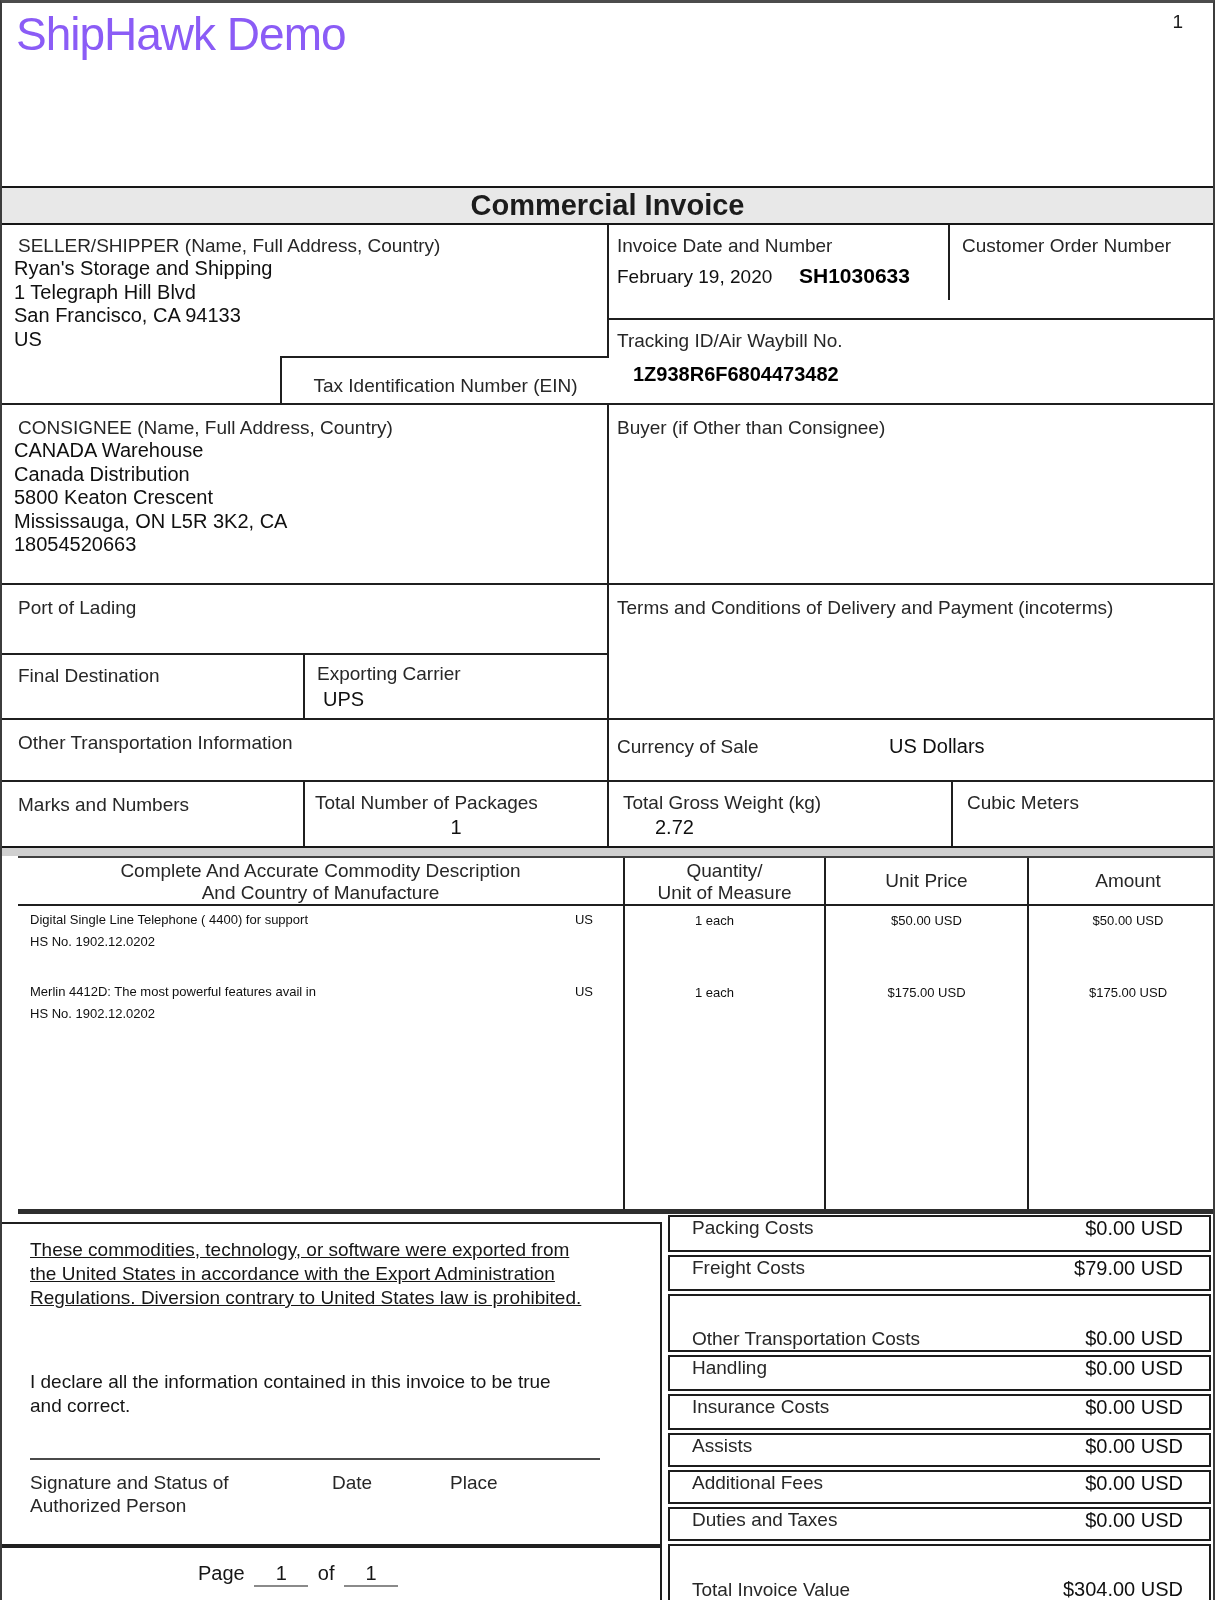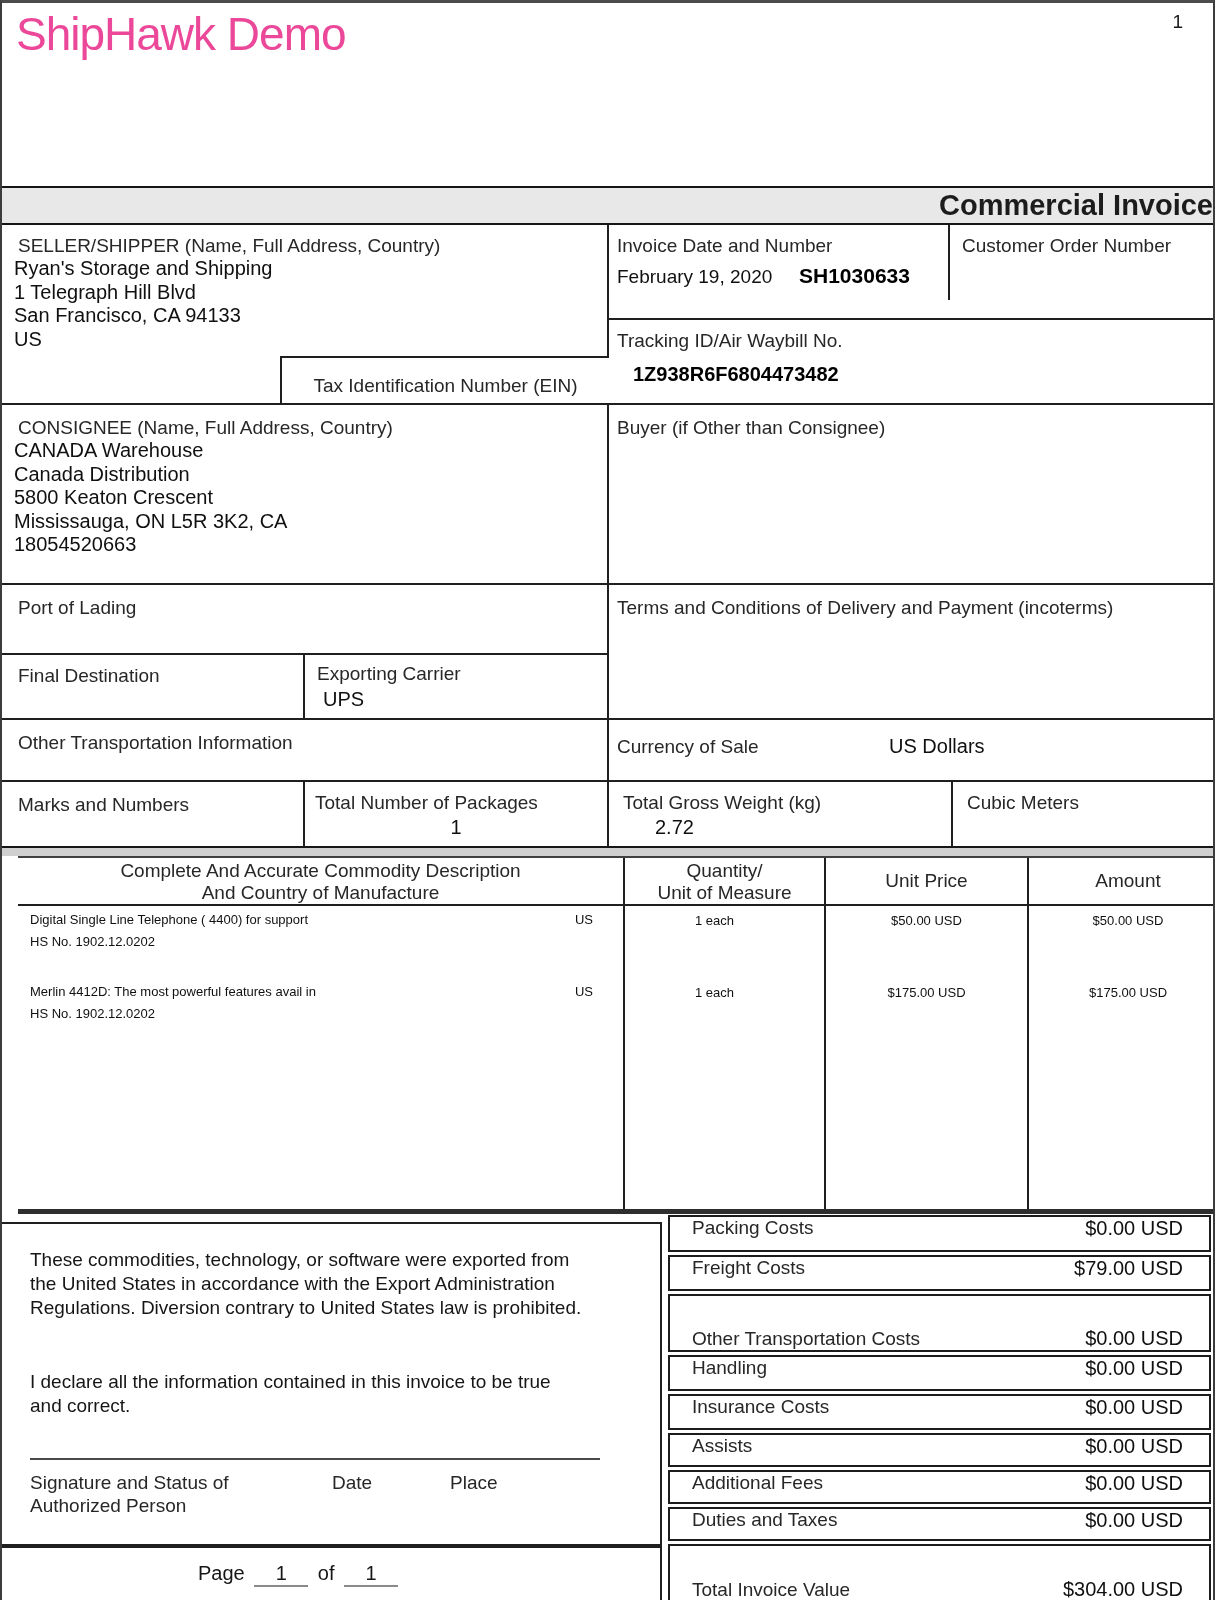--- a/index.html
+++ b/index.html
@@ -12,25 +12,25 @@
   .box { position:absolute; background:#fff; }
   .bt { border-top:2px solid #1f1f1f; }
   .br { border-right:2px solid #1f1f1f; }
   .bb { border-bottom:2px solid #1f1f1f; }
   .bl { border-left:2px solid #1f1f1f; }
   .lbl { font-size:19px; color:#272727; }
   .val { font-size:20px; color:#101010; }
 
   
   .hdr { left:0; top:0; width:1211px; height:183px; }
-  .company { position:absolute; left:14px; top:4px; font-size:46px; letter-spacing:-1px; color:#ec4899; }
+  .company { position:absolute; left:14px; top:4px; font-size:46px; letter-spacing:-1px; color:#8b5cf6; }
   .pagenum { position:absolute; right:30px; top:8px; font-size:19px; color:#1a1a1a; }
   .banner { left:0; top:183px; width:1211px; height:39px; background:#e8e8e8;
             border-top:2px solid #161616; border-bottom:2px solid #161616;
-            text-align:right; font-weight:bold; font-size:29px; color:#1c1c1c; line-height:35px; }
+            text-align:center; font-weight:bold; font-size:29px; color:#1c1c1c; line-height:35px; }
 
   
   .seller   { left:0; top:222px; width:607px; height:178px; }
   .seller .lbl { position:absolute; left:16px; top:10px; }
   .addr-lines { position:absolute; left:12px; top:32px; font-size:20px; line-height:23.5px; color:#101010; }
   .ein { left:278px; top:353px; width:329px; height:47px; }
   .ein .lbl { display:block; text-align:center; padding-top:17px; }
   .invoicebox { left:607px; top:222px; width:341px; height:75px; }
   .invoicebox .lbl { position:absolute; left:8px; top:10px; }
   .inv-date { position:absolute; left:8px; top:41px; font-size:19px; color:#101010; }
@@ -92,21 +92,21 @@
   .i-line1 { position:absolute; left:12px; top:0; }
   .i-hs    { position:absolute; left:12px; top:22px; }
   .i-cty   { position:absolute; left:505px; top:0; width:70px; text-align:right; }
   .i-qty   { position:absolute; left:607px; top:1px; width:179px; text-align:center; }
   .i-price { position:absolute; left:808px; top:1px; width:201px; text-align:center; }
   .i-amt   { position:absolute; left:1011px; top:1px; width:198px; text-align:center; }
 
   
   .decl { left:0; top:1219px; width:660px; height:324px; }
   .para { position:absolute; left:28px; width:585px; font-size:19px; line-height:24px; color:#161616; white-space:pre-line; }
-  .p1 { top:24px; } .p2 { top:146px; }
+  .p1 { top:14px;text-decoration:underline; } .p2 { top:146px; }
   .sigline { position:absolute; left:28px; top:234px; width:570px; border-top:2px solid #4a4a4a; }
   .siglbl { position:absolute; font-size:19px; color:#272727; }
   .sig1 { left:28px; top:248px; } .sig2 { left:28px; top:271px; }
   .sigdate { left:330px; top:248px; } .sigplace { left:448px; top:248px; }
   .pgrow { left:0; top:1543px; width:660px; height:57px; text-align:center; font-size:20px; color:#161616; padding-top:14px; padding-right:62px; }
   .blank { display:inline-block; min-width:54px; text-align:center; border-bottom:2px solid #8a8a8a; margin:0 4px; }
 
   
   .cost { position:absolute; left:666px; width:543px; background:#fff; border:2px solid #1c1c1c;
           display:flex; justify-content:space-between; align-items:flex-start; padding:0 26px 0 22px; }

